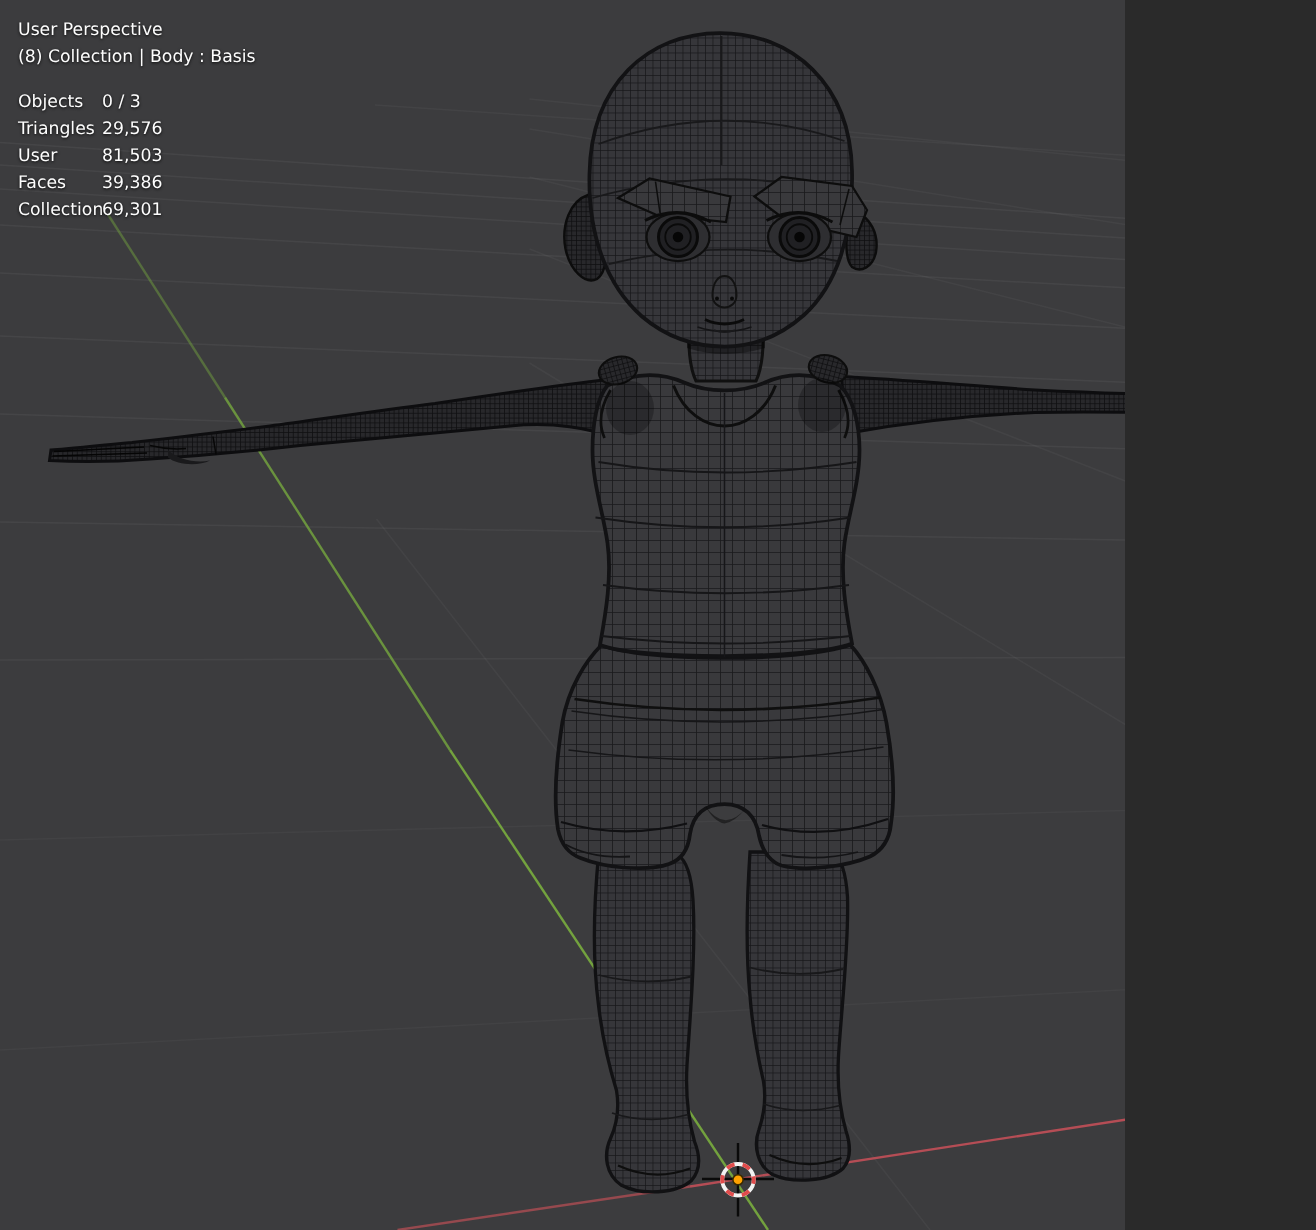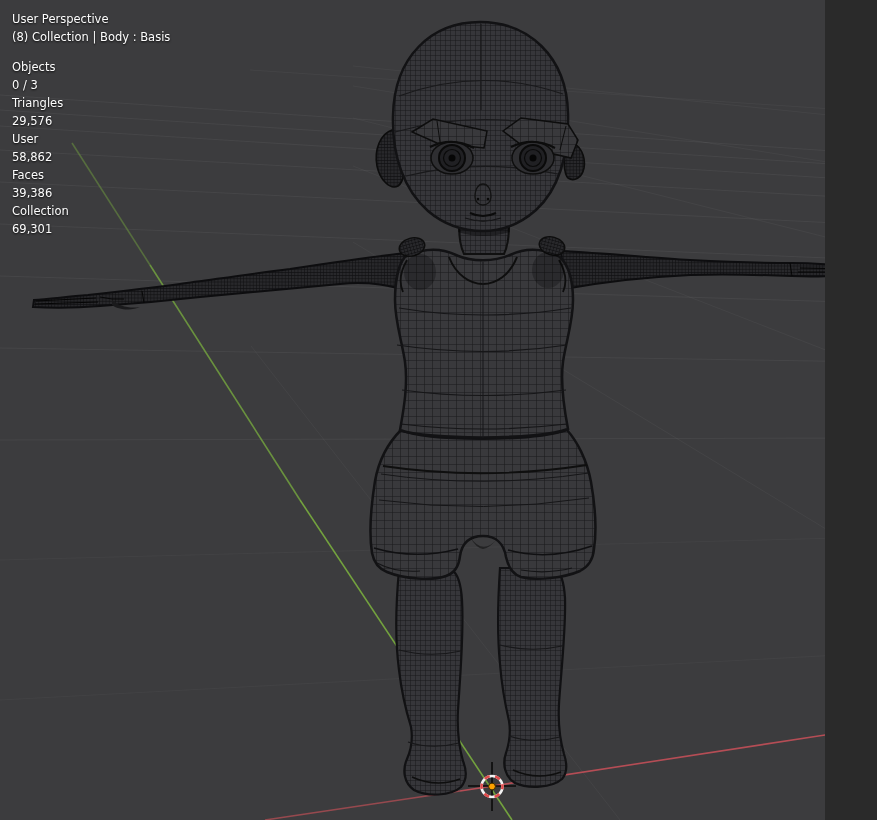--- a/index.html
+++ b/index.html
@@ -1,31 +1,31 @@
 <!DOCTYPE html>
 <html><head>
 <meta charset="utf-8">
 <style>
   html,body{margin:0;padding:0;background:#2a2a2a;}
   .viewport{
     position:relative;
-    width:825px;height:820px;
+    width:750px;height:820px;
     overflow:hidden;
     background:#3c3c3e;
     font-family:"DejaVu Sans","Liberation Sans",sans-serif;
   }
   .viewport svg{position:absolute;top:0;left:0;display:block;}
   .overlay{
     position:absolute;top:10px;left:12px;
     color:#fdfdfd;font-size:11.5px;line-height:18px;
     text-shadow:0 1px 2px rgba(0,0,0,.85);
     user-select:none;
   }
   .stats{margin-top:12px;}
-  .stat-row{display:flex;flex-direction:column;}
+  .stat-row{display:flex;}
   .stat-label{width:56px;}
   .stat-value{white-space:pre;}
 </style>
 </head>
 <body>
 
 <div class="viewport">
 
 <svg width="877" height="820" viewBox="0 0 877 820">
   <defs>
@@ -190,21 +190,21 @@
     <div class="stat-row">
       <span class="stat-label">Objects</span>
       <span class="stat-value">0 / 3</span>
     </div>
     <div class="stat-row">
       <span class="stat-label">Triangles</span>
       <span class="stat-value">29,576</span>
     </div>
     <div class="stat-row">
       <span class="stat-label">User</span>
-      <span class="stat-value">58,862</span>
+      <span class="stat-value">81,503</span>
     </div>
     <div class="stat-row">
       <span class="stat-label">Faces</span>
       <span class="stat-value">39,386</span>
     </div>
     <div class="stat-row">
       <span class="stat-label">Collection</span>
       <span class="stat-value">69,301</span>
     </div>
   </div>

